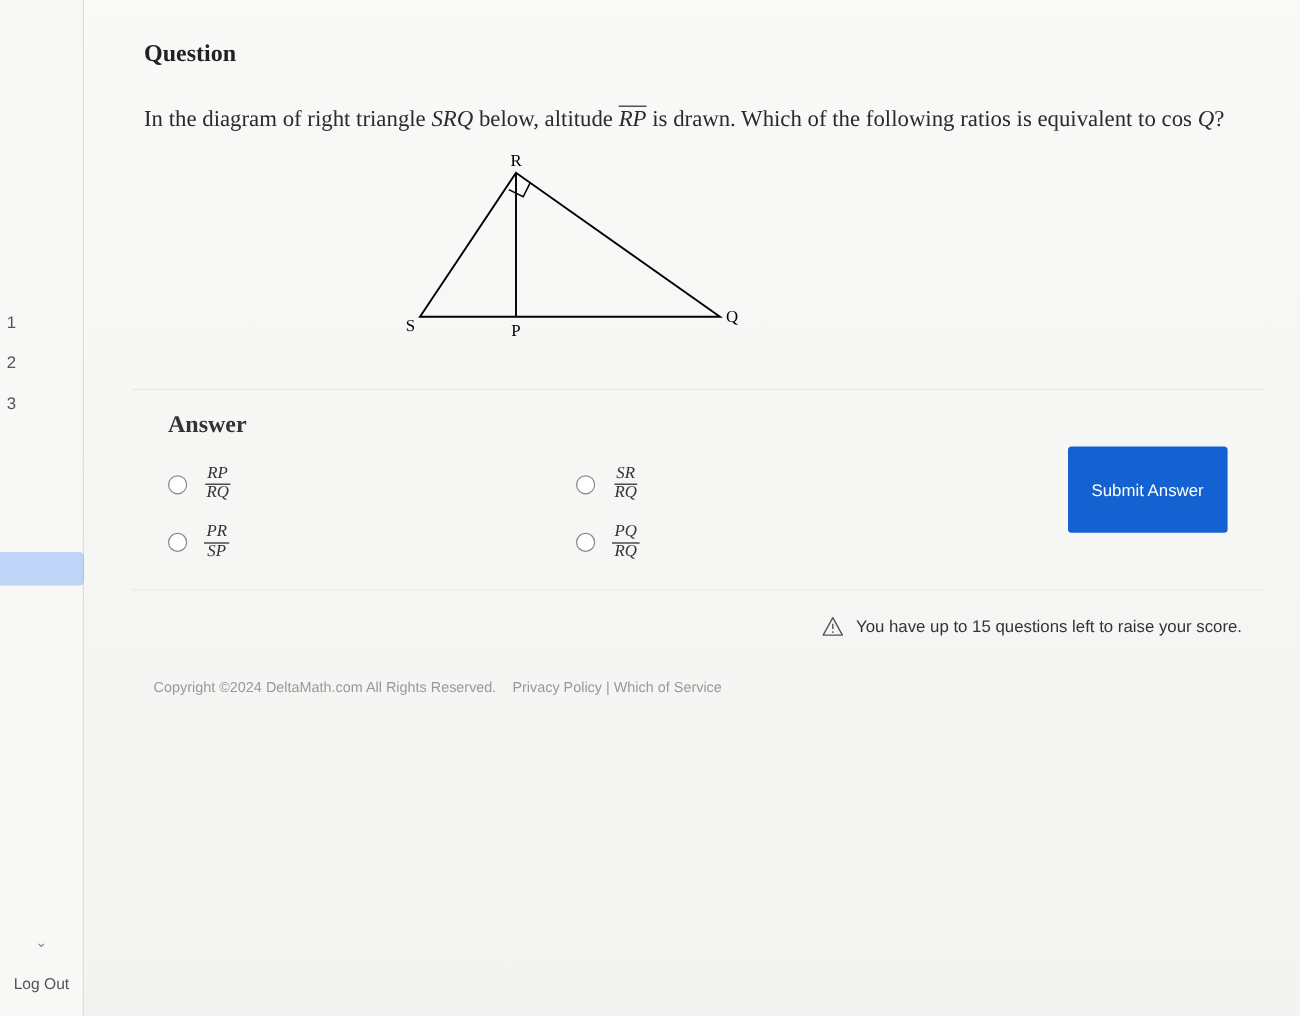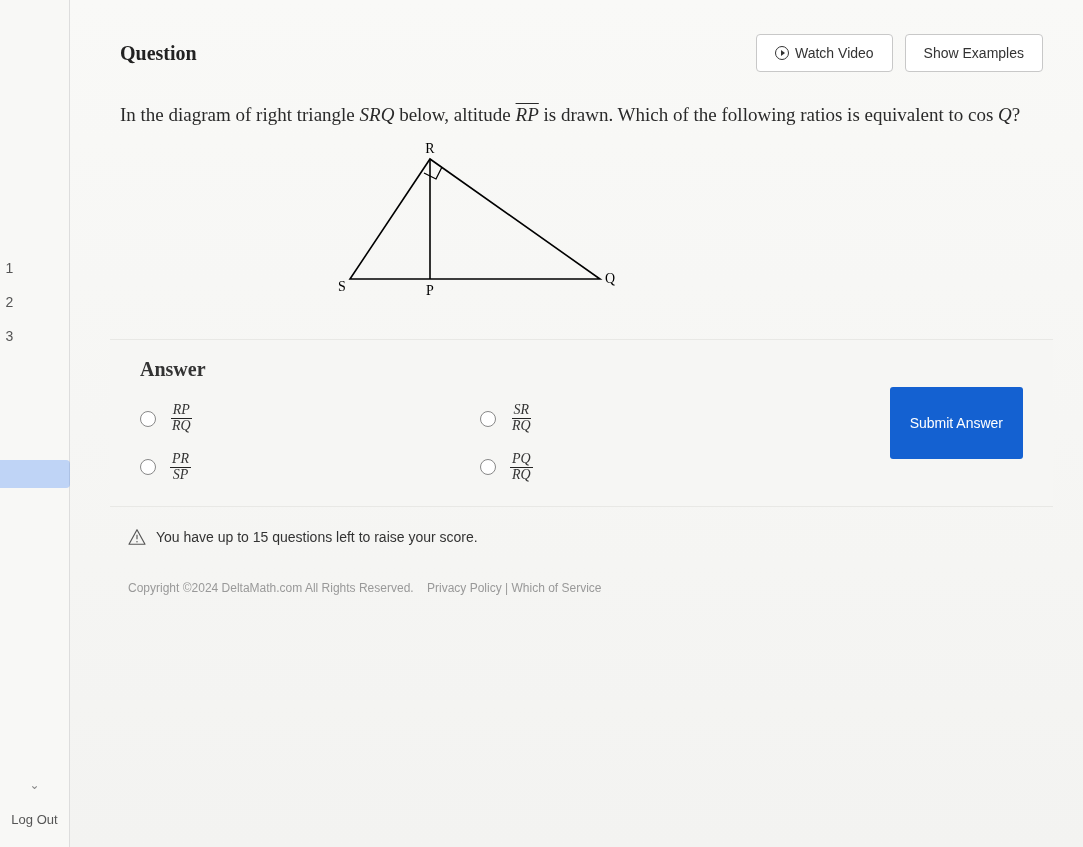--- a/index.html
+++ b/index.html
@@ -107,20 +107,21 @@
   .submit-btn {
     position:absolute; right:30px; top:50%; transform:translateY(-50%);
     background:#1461d1; color:#fff; border:none;
     font-family:-apple-system,sans-serif; font-size:14px;
     padding:28px 20px; border-radius:3px; cursor:pointer;
   }
   .notice {
     display:flex; align-items:center; gap:10px;
     font-family:-apple-system,sans-serif; font-size:14px; color:#333;
     padding: 22px 8px 30px;
+    justify-content: flex-end;
   }
   .warn-icon {
     width:18px; height:16px; flex-shrink:0;
   }
   .footer {
     font-family:-apple-system,sans-serif; font-size:12px; color:#999;
     padding: 6px 8px;
   }
   .footer a { color:#999; cursor:pointer; }
   .cursor-arrow { position:absolute; left:605px; top:390px; font-size:14px; color:#000; transform:rotate(-15deg);}
@@ -138,29 +139,20 @@
   <div class="sidebar-bottom">
     <span class="caret">⌄</span>
     <span class="logout">Log Out</span>
   </div>
 </div>
 
 <div class="main">
 
   <div class="header-row">
     <div class="qtitle">Question</div>
-    <div class="header-buttons">
-      <button class="btn-outline">
-        <span class="play-icon"></span>
-        <span>Watch Video</span>
-      </button>
-      <button class="btn-outline">
-        <span>Show Examples</span>
-      </button>
-    </div>
   </div>
 
   <p class="prompt">
     <span>In the diagram of right triangle </span><span class="it">SRQ</span><span> below, altitude </span><span class="overline">RP</span><span> is drawn. Which of the following ratios is equivalent to cos </span><span class="it">Q</span><span>?</span>
   </p>
 
   <svg class="diagram" width="300" height="170" viewBox="0 0 300 170">
     <polygon points="20,140 100,20 270,140" fill="none" stroke="#000" stroke-width="1.6"></polygon>
     <line x1="100" y1="20" x2="100" y2="140" stroke="#000" stroke-width="1.6"></line>
 

